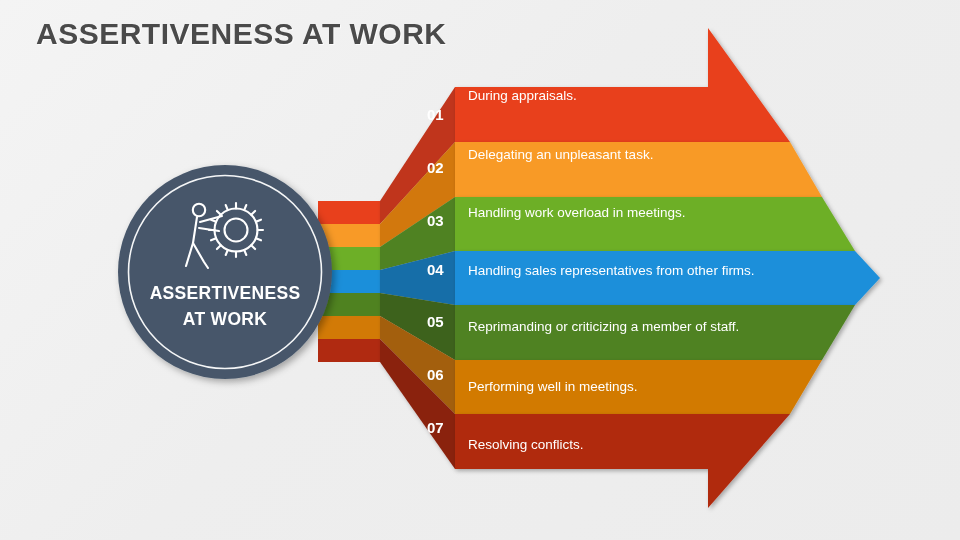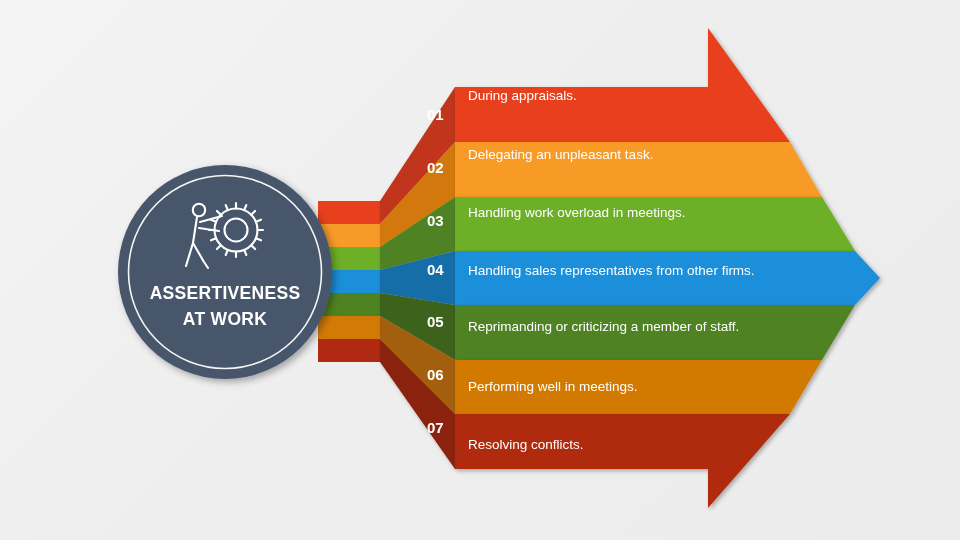--- a/index.html
+++ b/index.html
@@ -34,20 +34,21 @@
     font-weight:bold;text-anchor:middle;
   }
   .hub-l1{font-size:17.5px;letter-spacing:.3px;}
   .hub-l2{font-size:17.5px;letter-spacing:.3px;}
 </style>
 </head>
 <body>
 
 <div id="slide">
 
+  <div id="page-title">ASSERTIVENESS AT WORK</div>
 
   <svg id="graphic" viewBox="0 0 960 540">
     <defs>
       <filter id="softshadow" x="-30%" y="-30%" width="170%" height="170%">
         <feDropShadow dx="2" dy="2" stdDeviation="2.2" flood-color="#000000" flood-opacity="0.30"></feDropShadow>
       </filter>
       <filter id="hubshadow" x="-30%" y="-30%" width="170%" height="170%">
         <feDropShadow dx="3" dy="3" stdDeviation="3.5" flood-color="#000000" flood-opacity="0.32"></feDropShadow>
       </filter>
     </defs>

